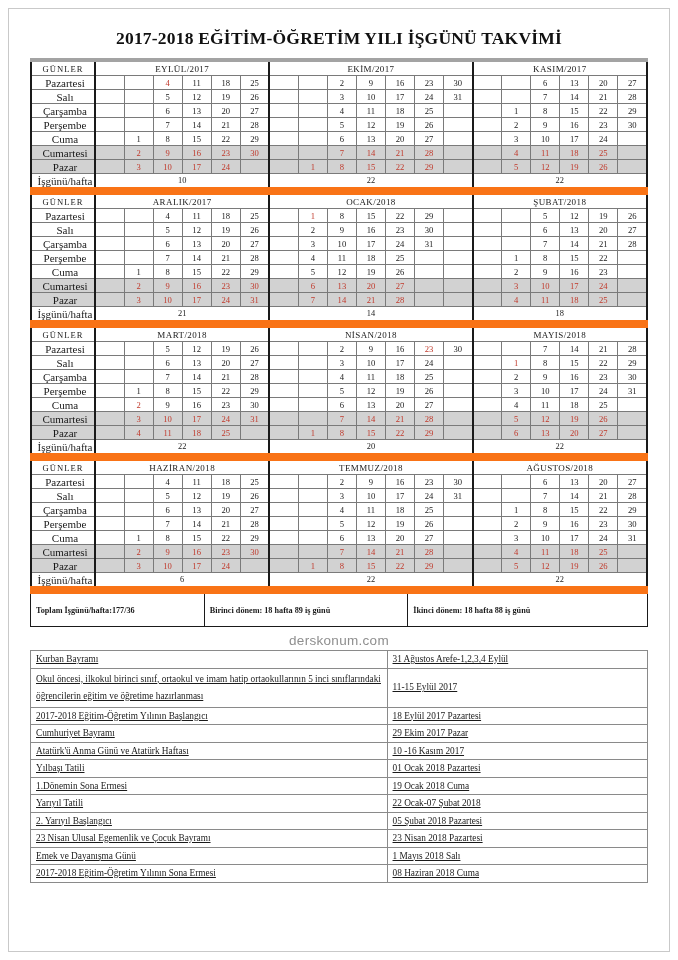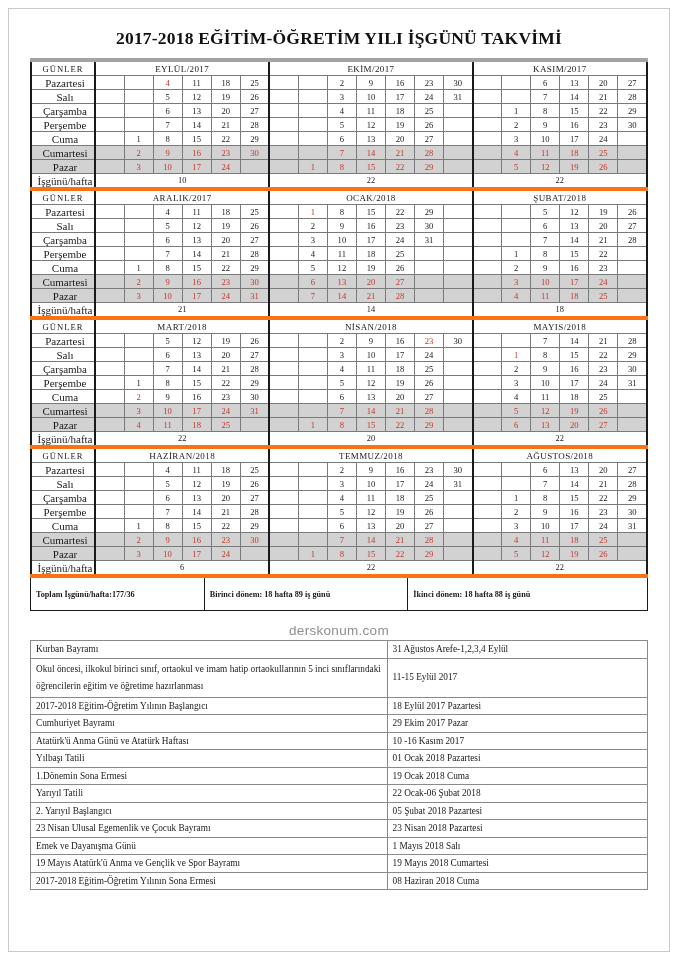--- a/index.html
+++ b/index.html
@@ -81,21 +81,21 @@
     background: #d2d2d2;
     color: #c0392b;
   }
   .redtext { color: #c0392b; }
   .vac {
     background: #d2d2d2;
   }
   .sep-left { border-left: 2px solid #1a1a1a !important; }
   .sep-right { border-right: 2px solid #1a1a1a !important; }
   .blockrow-top td { border-top: 4px solid #a3a3a3; }
-  .blockrow-bot td { border-bottom: 4px solid #f97316; }
+  .blockrow-bot td { border-bottom: 8px solid #f97316; }
   .isgunu td { height: 13px; }
   .isgunu .val {
     font-size: 8.4px;
     font-weight: normal;
   }
   .tiny6 { font-size: 6.5px; font-weight: bold; }
 
   .totals {
     border-collapse: collapse;
     width: 100%;
@@ -115,30 +115,31 @@
 
   
   .watermark {
     text-align: center;
     font-family: "Liberation Sans", sans-serif;
     font-size: 13.5px;
     color: #8e8e8e;
     letter-spacing: 0.3px;
     height: 17px;
     line-height: 17px;
-    margin-top: 11px;
+    margin-top: 5px;
   }
 
   
   .holidays {
     border-collapse: collapse;
     width: 100%;
     table-layout: fixed;
     font-size: 9.3px;
     margin-top: 1px;
+    text-decoration: underline;
   }
   .holidays td {
     border: 1px solid #8a8a8a;
     padding: 2px 5px;
     vertical-align: middle;
     line-height: 12.5px;
   }
   .holidays td.left-col { width: 56%; }
   .holidays .multi { line-height: 17px; }
 </style>
@@ -857,37 +858,33 @@
         <tr>
           <td class="left-col">Yılbaşı Tatili</td>
           <td>01 Ocak 2018 Pazartesi</td>
         </tr>
         <tr>
           <td class="left-col">1.Dönemin Sona Ermesi</td>
           <td>19 Ocak 2018 Cuma</td>
         </tr>
         <tr>
           <td class="left-col">Yarıyıl Tatili</td>
-          <td>22 Ocak-06 Şubat 2018</td>
+          <td>22 Ocak-07 Şubat 2018</td>
         </tr>
         <tr>
           <td class="left-col">2. Yarıyıl Başlangıcı</td>
           <td>05 Şubat 2018 Pazartesi</td>
         </tr>
         <tr>
           <td class="left-col">23 Nisan Ulusal Egemenlik ve Çocuk Bayramı</td>
           <td>23 Nisan 2018 Pazartesi</td>
         </tr>
         <tr>
           <td class="left-col">Emek ve Dayanışma Günü</td>
           <td>1 Mayıs 2018 Salı</td>
-        </tr>
-        <tr>
-          <td class="left-col">19 Mayıs Atatürk'ü Anma ve Gençlik ve Spor Bayramı</td>
-          <td>19 Mayıs 2018 Cumartesi</td>
         </tr>
         <tr>
           <td class="left-col">2017-2018 Eğitim-Öğretim Yılının Sona Ermesi</td>
           <td>08 Haziran 2018 Cuma</td>
         </tr>
       </tbody>
   </table>
 </div>
 
 </body></html>

